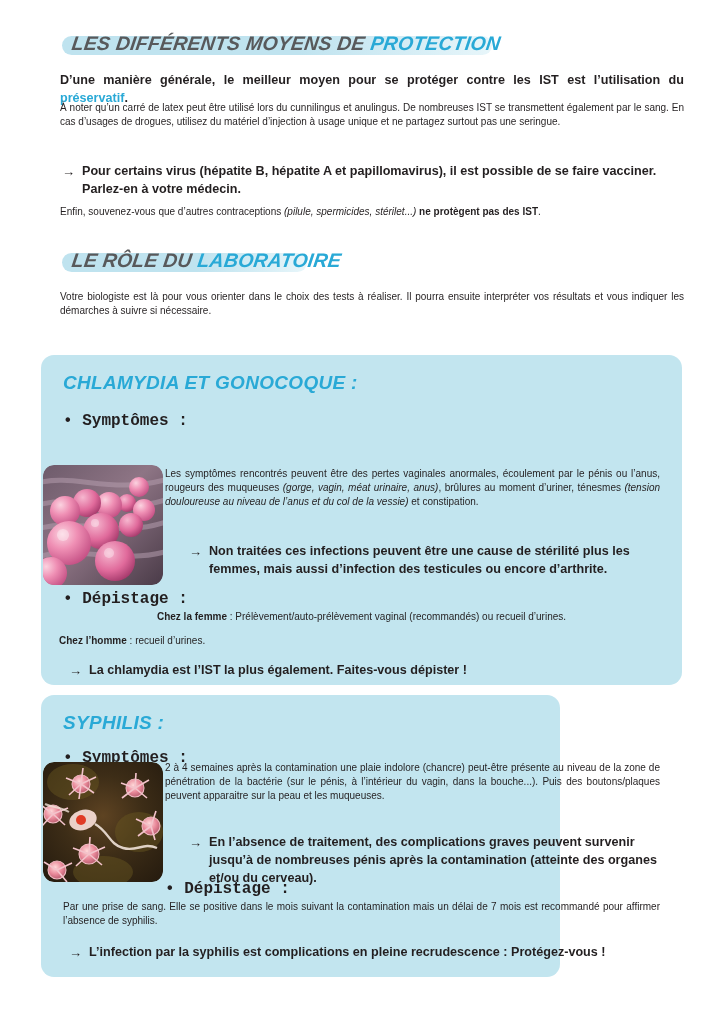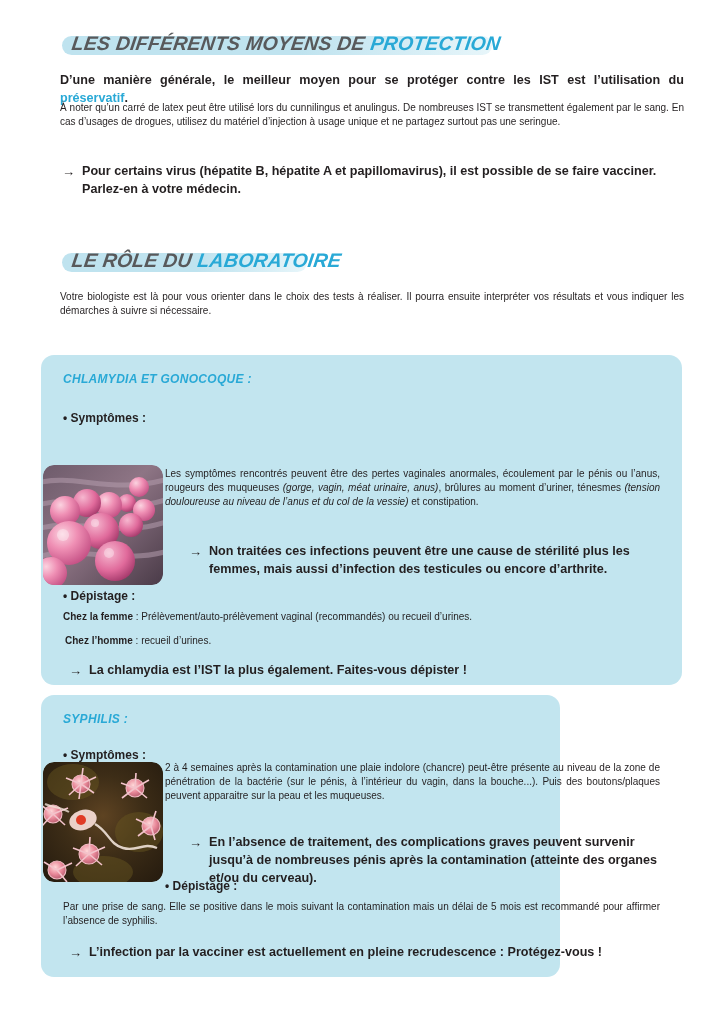--- a/index.html
+++ b/index.html
@@ -80,36 +80,37 @@
   .arrow-row .arr {
     flex: 0 0 auto;
     margin-right: 7px;
     font-weight: bold;
     font-size: 13px;
     line-height: 1.42;
   }
   .arrow-row .atext { flex: 1 1 auto; }
 
   .bullet-head {
-    font-size: 12px;
+    font-size: 16px;
     font-weight: bold;
     line-height: 1.42;
+    font-family: Liberation Mono, monospace;
   }
 
   
   .panel {
     background: #c2e5ef;
     border-radius: 13px;
     box-sizing: border-box;
   }
   .panel-title {
     color: #29a9d6;
     font-weight: bold;
     font-style: italic;
-    font-size: 12px;
+    font-size: 19px;
     letter-spacing: 0.3px;
   }
 
   
   .photo {
     border-radius: 11px;
     overflow: hidden;
     display: block;
   }
 
@@ -128,20 +129,21 @@
 
   <p class="abs para lead" style="left:60px; top:72px; width:624px;"><span>D’une manière générale, le meilleur moyen pour se protéger contre les IST est l’utilisation du </span><span class="hl">préservatif</span><span>.</span></p>
 
   <p class="abs para" style="left:60px; top:101px; width:624px;">À noter qu’un carré de latex peut être utilisé lors du cunnilingus et anulingus. De nombreuses IST se transmettent également par le sang. En cas d’usages de drogues, utilisez du matériel d’injection à usage unique et ne partagez surtout pas une seringue.</p>
 
   <div class="abs arrow-row" style="left:62px; top:163px; width:600px;">
     <span class="arr">→</span>
     <span class="atext">Pour certains virus (hépatite B, hépatite A et papillomavirus), il est possible de se faire vacciner. Parlez-en à votre médecin.</span>
   </div>
 
+  <p class="abs para" style="left:60px; top:205px; width:624px; text-align:left;"><span>Enfin, souvenez-vous que d’autres contraceptions </span><span class="i">(pilule, spermicides, stérilet...)</span><span class="b"> ne protègent pas des IST</span><span>.</span></p>
 
   <div class="abs banner" style="left:62px; top:247px; width:245px;">
     <div class="pill" style="width:245px;"></div>
     <span class="btext"><span>LE RÔLE DU </span><span class="accent">LABORATOIRE</span></span>
   </div>
 
   <p class="abs para" style="left:60px; top:290px; width:624px;">Votre biologiste est là pour vous orienter dans le choix des tests à réaliser. Il pourra ensuite interpréter vos résultats et vous indiquer les démarches à suivre si nécessaire.</p>
 
   <div class="abs panel" style="left:41px; top:355px; width:641px; height:330px;">
 
@@ -197,23 +199,23 @@
 
     <p class="abs para" style="left:124px; top:112px; width:495px;"><span>Les symptômes rencontrés peuvent être des pertes vaginales anormales, écoulement par le pénis ou l’anus, rougeurs des muqueuses </span><span class="i">(gorge, vagin, méat urinaire, anus)</span><span>, brûlures au moment d’uriner, ténesmes </span><span class="i">(tension douloureuse au niveau de l’anus et du col de la vessie)</span><span> et constipation.</span></p>
 
     <div class="abs arrow-row" style="left:148px; top:188px; width:471px;">
       <span class="arr">→</span>
       <span class="atext">Non traitées ces infections peuvent être une cause de stérilité plus les femmes, mais aussi d’infection des testicules ou encore d’arthrite.</span>
     </div>
 
     <div class="abs bullet-head" style="left:22px; top:233px;">• Dépistage :</div>
 
-    <p class="abs para" style="left:22px; top:255px; width:597px; text-align:left;"><span class="b">Chez la femme</span><span> : Prélèvement/auto-prélèvement vaginal (recommandés) ou recueil d’urines.</span></p>
-
-    <p class="abs para" style="left:24px; top:279px; width:597px; text-align:left;"><span class="b">Chez l’homme</span><span> : recueil d’urines.</span></p>
+    <p class="abs para" style="left:22px; top:255px; width:597px; text-align:center;"><span class="b">Chez la femme</span><span> : Prélèvement/auto-prélèvement vaginal (recommandés) ou recueil d’urines.</span></p>
+
+    <p class="abs para" style="left:18px; top:279px; width:597px; text-align:left;"><span class="b">Chez l’homme</span><span> : recueil d’urines.</span></p>
 
     <div class="abs arrow-row" style="left:28px; top:307px; width:591px;">
       <span class="arr">→</span>
       <span class="atext">La chlamydia est l’IST la plus également. Faites-vous dépister !</span>
     </div>
   </div>
 
   <div class="abs panel" style="left:41px; top:695px; width:519px; height:282px;">
 
     <div class="abs panel-title" style="left:22px; top:17px;">SYPHILIS :</div>
@@ -310,21 +312,21 @@
 
     <p class="abs para" style="left:124px; top:66px; width:495px;">2 à 4 semaines après la contamination une plaie indolore (chancre) peut-être présente au niveau de la zone de pénétration de la bactérie (sur le pénis, à l’intérieur du vagin, dans la bouche...). Puis des boutons/plaques peuvent apparaitre sur la peau et les muqueuses.</p>
 
     <div class="abs arrow-row" style="left:148px; top:139px; width:471px;">
       <span class="arr">→</span>
       <span class="atext">En l’absence de traitement, des complications graves peuvent survenir jusqu’à de nombreuses pénis après la contamination (atteinte des organes et/ou du cerveau).</span>
     </div>
 
     <div class="abs bullet-head" style="left:124px; top:183px;">• Dépistage :</div>
 
-    <p class="abs para" style="left:22px; top:205px; width:597px;">Par une prise de sang. Elle se positive dans le mois suivant la contamination mais un délai de 5 mois est recommandé pour affirmer l’absence de syphilis.</p>
+    <p class="abs para" style="left:22px; top:205px; width:597px;">Par une prise de sang. Elle se positive dans le mois suivant la contamination mais un délai de 7 mois est recommandé pour affirmer l’absence de syphilis.</p>
 
     <div class="abs arrow-row" style="left:28px; top:249px; width:591px;">
       <span class="arr">→</span>
-      <span class="atext">L’infection par la vacciner est actuellement en pleine recrudescence : Protégez-vous !</span>
+      <span class="atext">L’infection par la syphilis est complications en pleine recrudescence : Protégez-vous !</span>
     </div>
   </div>
 
 </div>
 
 </body></html>

